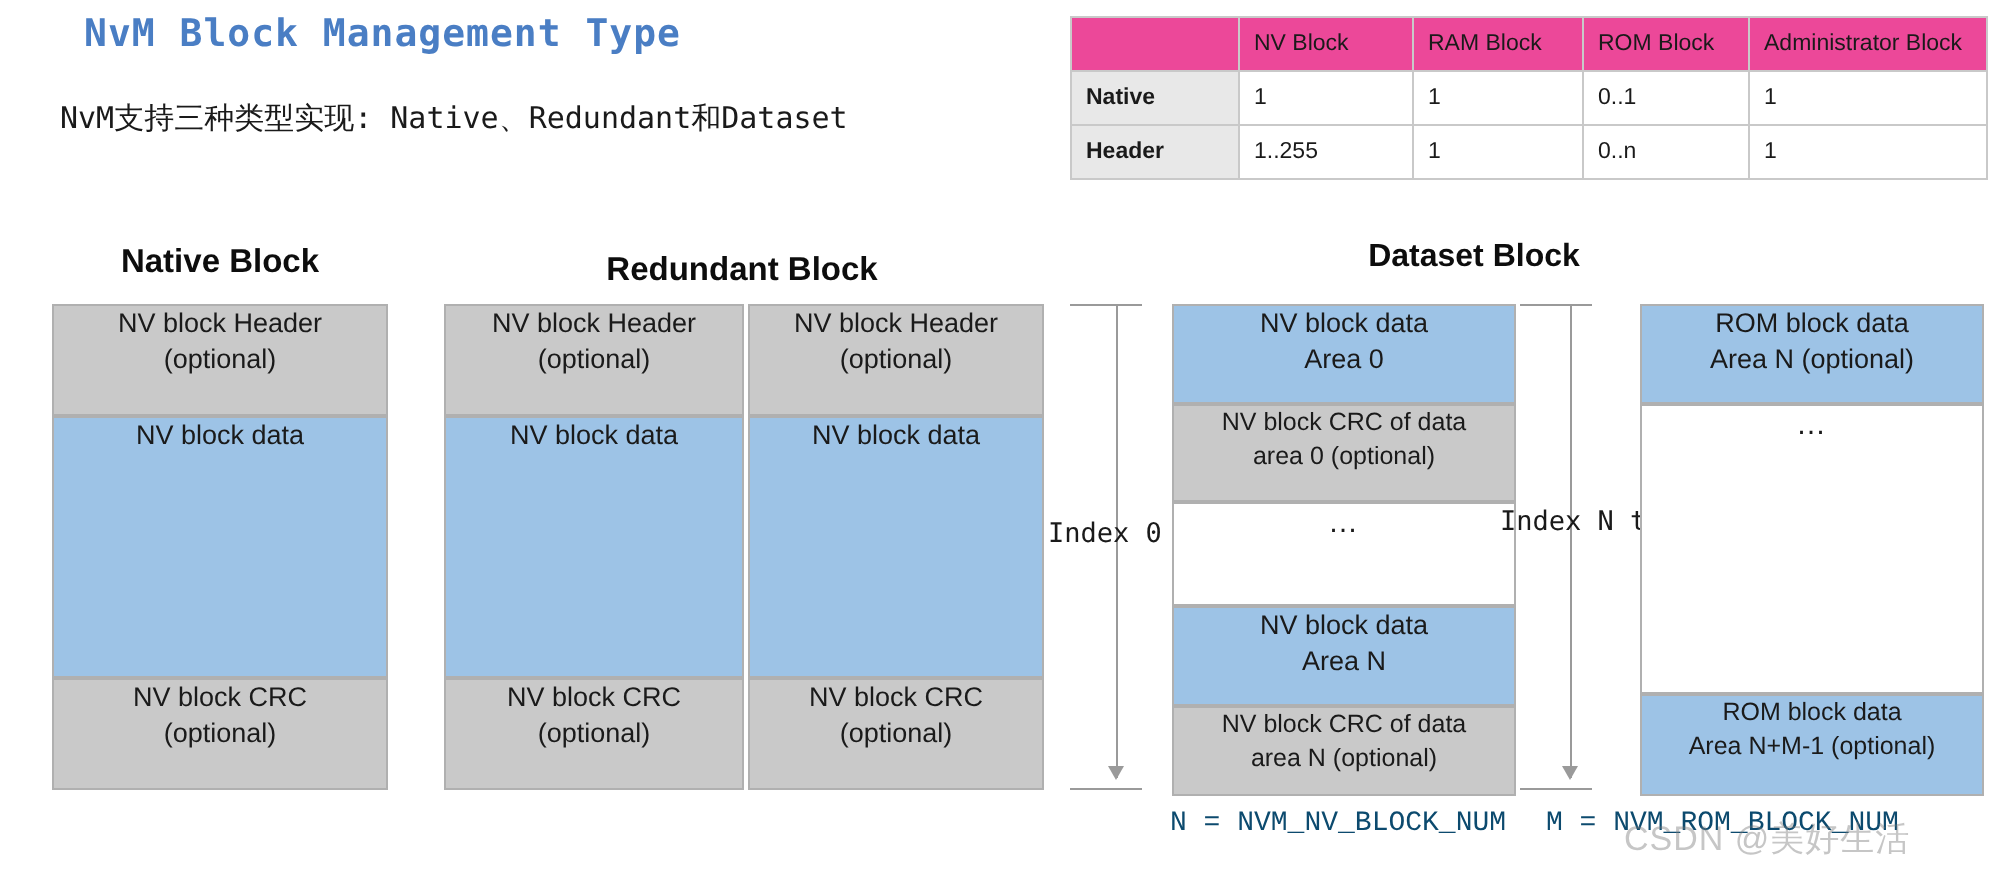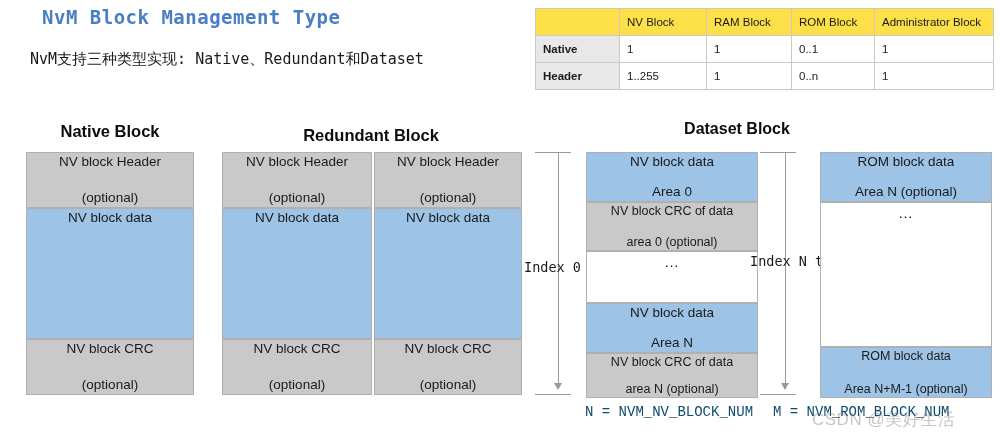--- a/index.html
+++ b/index.html
@@ -53,21 +53,21 @@
   #spec-table td, #spec-table th {
     border: 1px solid #c9c9c9;
     padding: 4px 7px;
     text-align: left;
     font-weight: normal;
     background: #ffffff;
     vertical-align: middle;
     height: 18px;
   }
   #spec-table .hdr-cell {
-    background: #fde047;
+    background: #ec4899;
   }
   #spec-table .row-head {
     background: #e8e8e8;
     font-weight: bold;
   }
   #spec-table col.c0 { width: 84px; }
   #spec-table col.c1 { width: 87px; }
   #spec-table col.c2 { width: 85px; }
   #spec-table col.c3 { width: 83px; }
   #spec-table col.c4 { width: 119px; }
@@ -85,21 +85,21 @@
   #title-redundant { left: 222px; top: 126px; width: 298px; }
   #title-dataset   { left: 572px; top: 120px; width: 330px; font-size: 16px; }
 
   
   .cell {
     position: absolute;
     box-sizing: border-box;
     display: flex;
     flex-direction: column;
     align-items: center;
-    justify-content: space-between;
+    justify-content: flex-start;
     text-align: center;
     font-size: 13.5px;
     line-height: 1.32;
     color: #1a1a1a;
     border: 1px solid #b0b0b0;
   }
   .cell.grey { background: #c9c9c9; }
   .cell.blue { background: #9dc3e6; }
   .cell.white { background: #ffffff; }
   .cell .ln { display: block; white-space: nowrap; }

